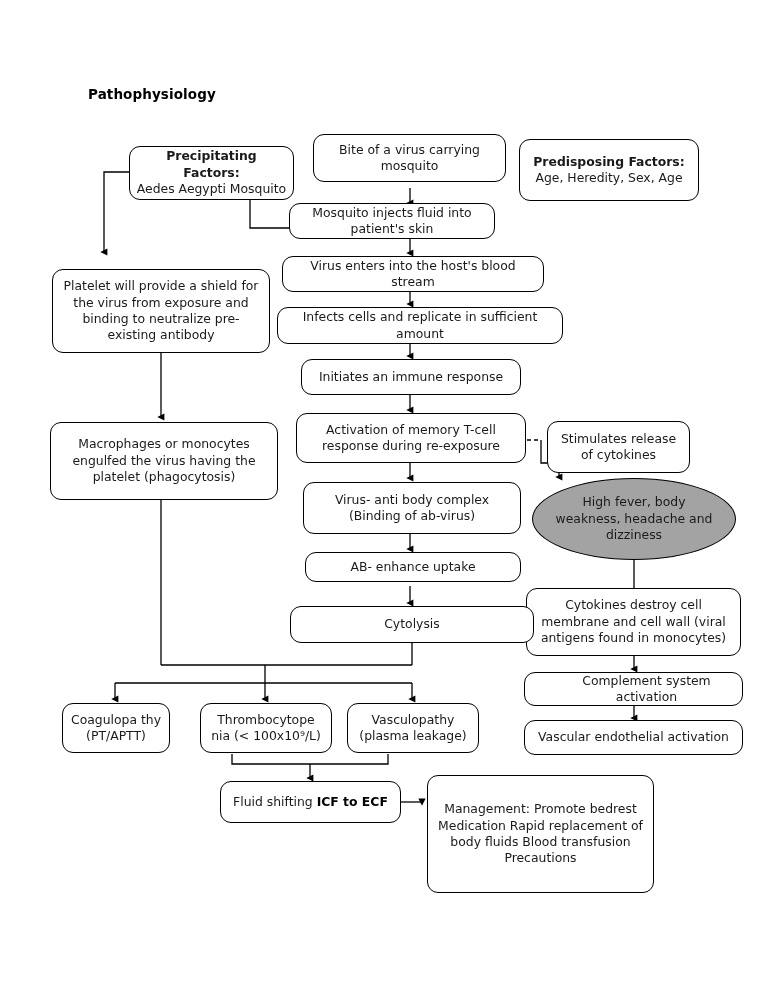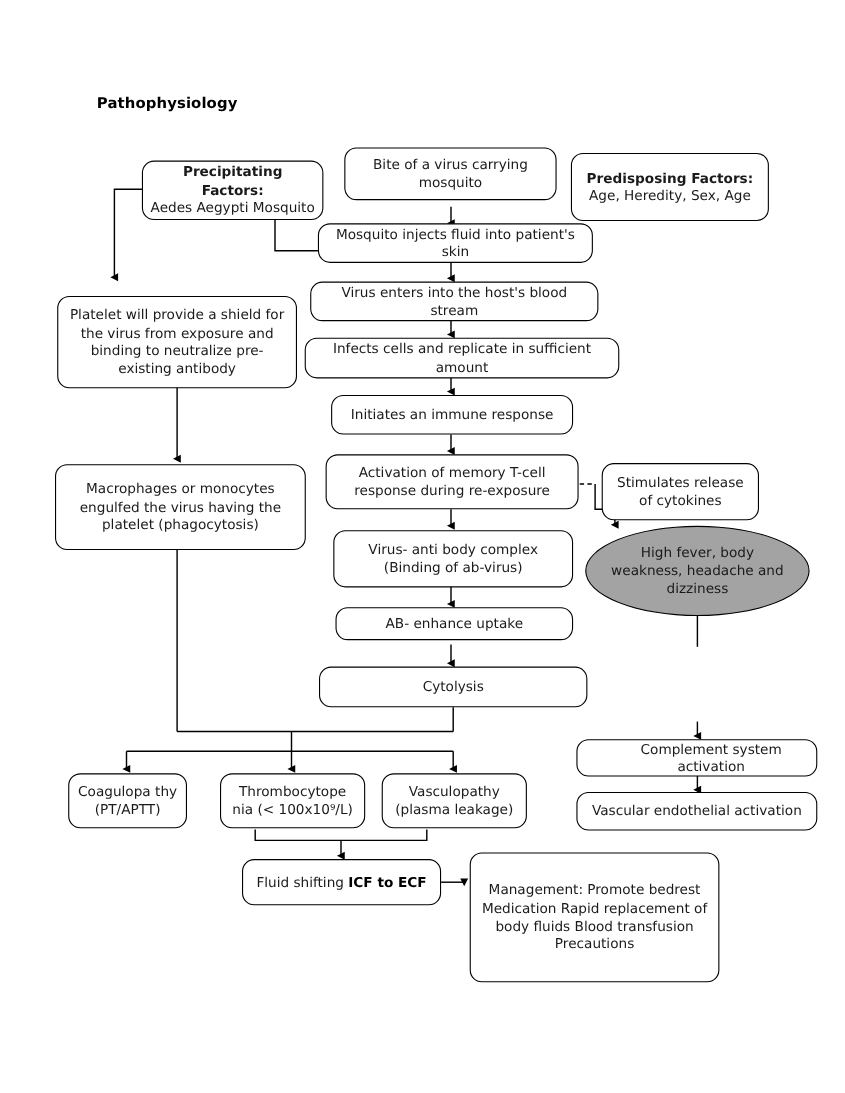--- a/index.html
+++ b/index.html
@@ -142,21 +142,21 @@
     <span class="txt">Bite of a virus carrying mosquito</span>
   </div>
 
   <div class="node" style="left:519px; top:139px; width:180px; height:62px;">
     <span class="txt">
       <span class="hdr">Predisposing Factors:</span><br>
       <span>Age, Heredity, Sex, Age</span>
     </span>
   </div>
 
-  <div class="node" style="left:289px; top:203px; width:250px; height:36px;">
+  <div class="node" style="left:289px; top:203px; width:206px; height:36px;">
     <span class="txt">Mosquito injects fluid into patient's skin</span>
   </div>
 
   <div class="node" style="left:282px; top:256px; width:262px; height:36px;">
     <span class="txt">Virus enters into the host's blood stream</span>
   </div>
 
   <div class="node" style="left:301px; top:359px; width:220px; height:36px;">
     <span class="txt">Initiates an immune response</span>
   </div>
@@ -186,20 +186,23 @@
   </div>
 
   <div class="ellipse" style="left:532px; top:478px; width:204px; height:82px;">
     <span class="txt">High fever, body weakness, headache and dizziness</span>
   </div>
 
   <div class="node" style="left:305px; top:552px; width:216px; height:30px;">
     <span class="txt">AB- enhance uptake</span>
   </div>
 
+  <div class="node" style="left:526px; top:588px; width:215px; height:68px;">
+    <span class="txt">Cytokines destroy cell membrane and cell wall (viral antigens found in monocytes)</span>
+  </div>
 
   <div class="node" style="left:290px; top:606px; width:244px; height:37px;">
     <span class="txt">Cytolysis</span>
   </div>
 
   <div class="node" style="left:524px; top:672px; width:219px; height:34px;padding-left:32px;">
     <span class="txt">Complement system activation</span>
   </div>
 
   <div class="node" style="left:524px; top:720px; width:219px; height:35px;">

